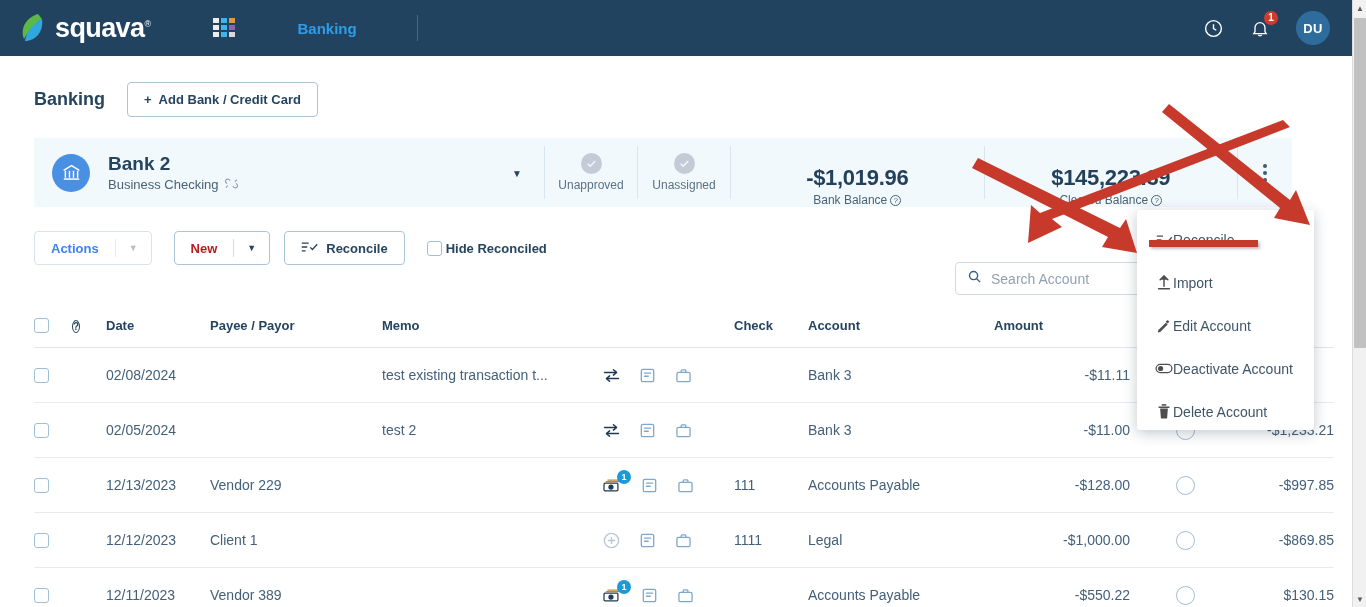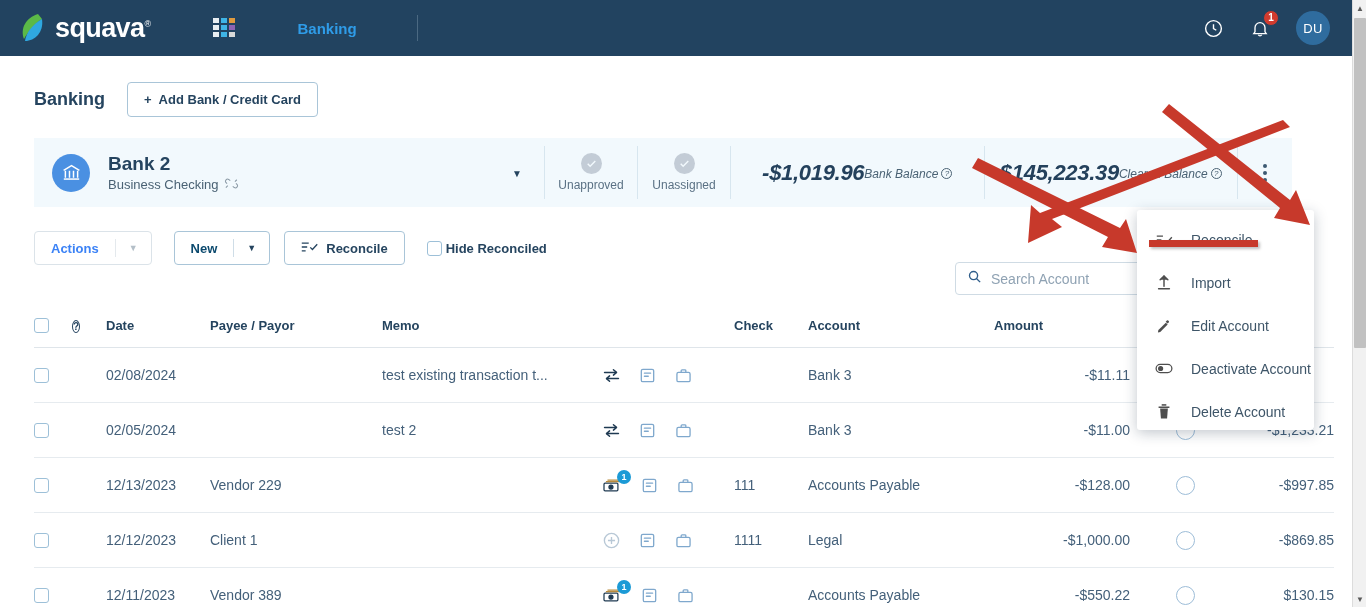--- a/index.html
+++ b/index.html
@@ -56,21 +56,21 @@
   .icobtn { color:#fff; position: relative; display:flex; align-items:center; }
   .badge {
     position: absolute; top: -8px; right: -9px;
     background: #d13b2e; color: #fff; font-size: 10px; font-weight: 700;
     width: 16px; height: 16px; border-radius: 50%;
     display: flex; align-items: center; justify-content: center;
     border: 1px solid #224360;
   }
   .avatar {
     width: 34px; height: 34px; border-radius: 50%;
-    background: #2f6c9e; color: #fff; font-size: 13px; font-weight: 400;
+    background: #2f6c9e; color: #fff; font-size: 13px; font-weight: 700;
     display: flex; align-items: center; justify-content: center;
     letter-spacing: 0.4px;
   }
 
   
   .pagescroll {
     position: absolute; right: 0; top: 0; width: 14px; height: 607px;
     background: #f1f1f1; border-left: 1px solid #dcdcdc;
   }
   .pagescroll .up, .pagescroll .down {
@@ -126,22 +126,22 @@
   .statcell {
     width: 92px; display:flex; flex-direction:column;
     align-items:center; justify-content:center; gap:4px;
   }
   .statcell .lbl { font-size: 12px; color:#5a7184; }
   .checkcircle {
     width:21px; height:21px; border-radius:50%; background:#c3ccd6;
     display:flex; align-items:center; justify-content:center; color:#f2f9fd;
   }
   .balcell {
-    flex:1; display:flex; 
-    align-items:center; justify-content:center;font-style:italic;
+    flex:1; display:flex; flex-direction:column;
+    align-items:center; justify-content:flex-end;
   }
   .balamt { font-size: 22px; font-weight: 700; color:#24415c; letter-spacing:-0.3px; }
   .ballbl {
     font-size: 12px; color:#4a6274; margin-top: 2px;
     display:flex; align-items:center; gap:3px;
   }
   .qmark {
     width: 11px; height: 11px; border-radius:50%; border:1px solid #4a6274;
     font-size: 8px; line-height: 9px; text-align:center; color:#4a6274;
     display:inline-block;
@@ -157,21 +157,21 @@
   .toolbar {
     margin: 24px 0 0 34px; display:flex; align-items:center; height: 34px;
   }
   .splitbtn {
     display:flex; align-items:stretch; border:1px solid #a9c5d8; border-radius:4px;
     height: 34px; background:#fff; cursor:pointer; overflow:hidden;
   }
   .splitbtn.disabled { border-color:#dbe3e9; cursor:default; }
   .splitbtn .lbl {
     display:flex; align-items:center; padding: 0 16px;
-    font-size: 13px; font-weight:700; color:#0c4a6e;
+    font-size: 13px; font-weight:700; color:#b91c1c;
   }
   .splitbtn.disabled .lbl { color:#3b82f6; }
   .splitbtn .div { width:1px; background:#cfdde7; margin: 7px 0; }
   .splitbtn.disabled .div { background:#e4e9ed; }
   .splitbtn .arw {
     display:flex; align-items:center; padding: 0 13px;
     color:#25445f; font-size: 9px;
   }
   .splitbtn.disabled .arw { color:#b4bfc8; }
   .plainbtn {
@@ -248,21 +248,21 @@
 
   
   .menu {
     position:absolute; left: 1137px; top: 210px; width: 177px; height: 220px;
     background:#fff; border-radius: 3px;
     box-shadow: 0 3px 14px rgba(20,40,60,0.26);
     padding: 8px 0; z-index: 40;
   }
   .menuitem {
     display:flex; align-items:center; height: 43px; padding-left: 18px;
-    gap: 18px; font-size: 14px; color:#3e5568; cursor:pointer;
+    font-size: 14px; color:#3e5568; cursor:pointer;
     position: relative;
   }
   .menuitem .mi-ico {
     width: 18px; display:flex; align-items:center; justify-content:center;
     color:#4e4e4e;
   }
   .redunderline {
     position:absolute; left: 1149px; top: 240px; width: 109px; height: 7px;
     background:#c7392b; z-index: 45;
     box-shadow: 2px 2px 3px rgba(0,0,0,0.25);

